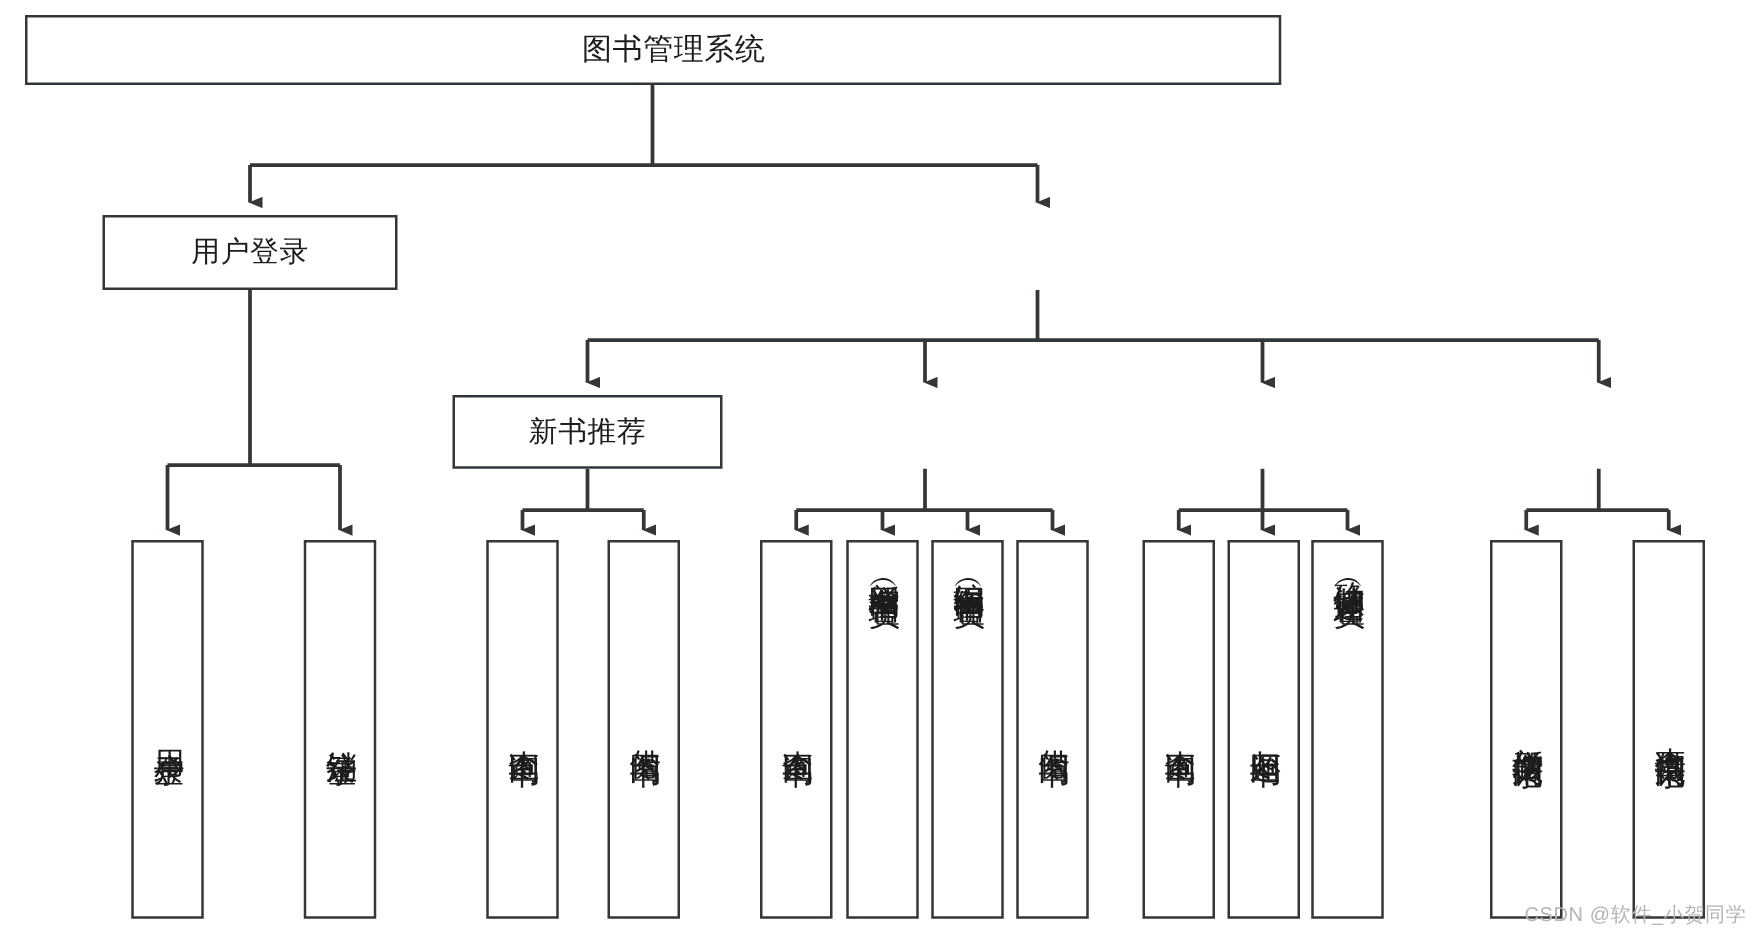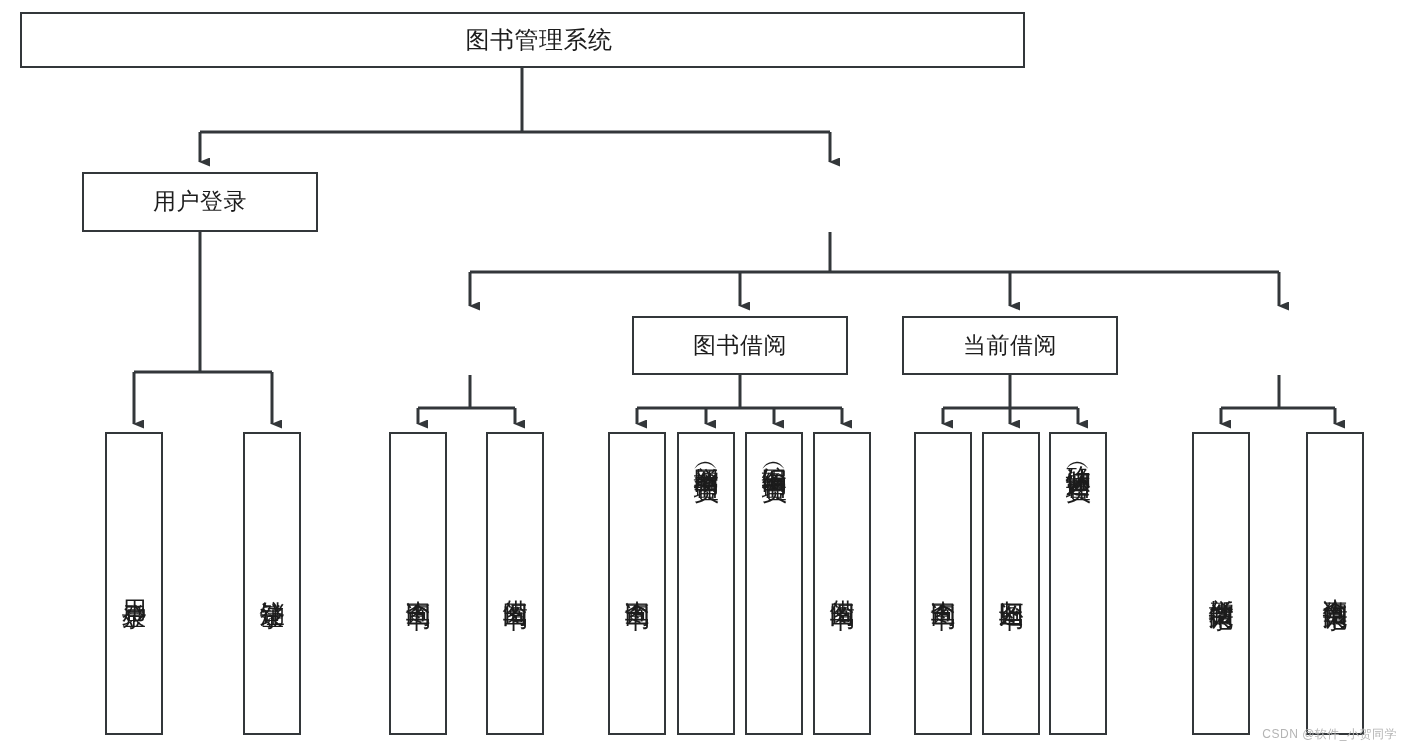--- a/index.html
+++ b/index.html
@@ -63,21 +63,21 @@
     white-space: nowrap;
   }
   .node.vertical.centered {
     align-items: center;
     padding-top: 0;
   }
   #watermark {
     position: absolute;
     right: 8px;
     bottom: 4px;
-    font-size: 12px;
+    font-size: 16px;
     color: #b4b4b4;
     letter-spacing: 0.5px;
     white-space: nowrap;
     pointer-events: none;
   }
 </style>
 </head>
 <body>
 
 <div id="diagram-root">
@@ -134,28 +134,25 @@
 
   <div class="node horizontal root" style="left:20px; top:12px; width:1005px; height:56px;">
     <span class="node-label">图书管理系统</span>
   </div>
 
   <div class="node horizontal" style="left:82px; top:172px; width:236px; height:60px;">
     <span class="node-label">用户登录</span>
   </div>
 
 
-
-  <div class="node horizontal" style="left:632px; top:316px; width:216px; height:59px;">
-    <span class="node-label">图书借阅</span>
-  </div>
-
-  <div class="node horizontal" style="left:902px; top:316px; width:216px; height:59px;">
-    <span class="node-label">当前借阅</span>
-  </div>
+  <div class="node horizontal" style="left:362px; top:316px; width:216px; height:59px;">
+    <span class="node-label">新书推荐</span>
+  </div>
+
+
 
 
   <div class="node vertical centered" style="left:105px; top:432px; width:58px; height:303px;">
     <span class="node-label">用户登录</span>
   </div>
 
   <div class="node vertical centered" style="left:243px; top:432px; width:58px; height:303px;">
     <span class="node-label">注销登录</span>
   </div>
 

